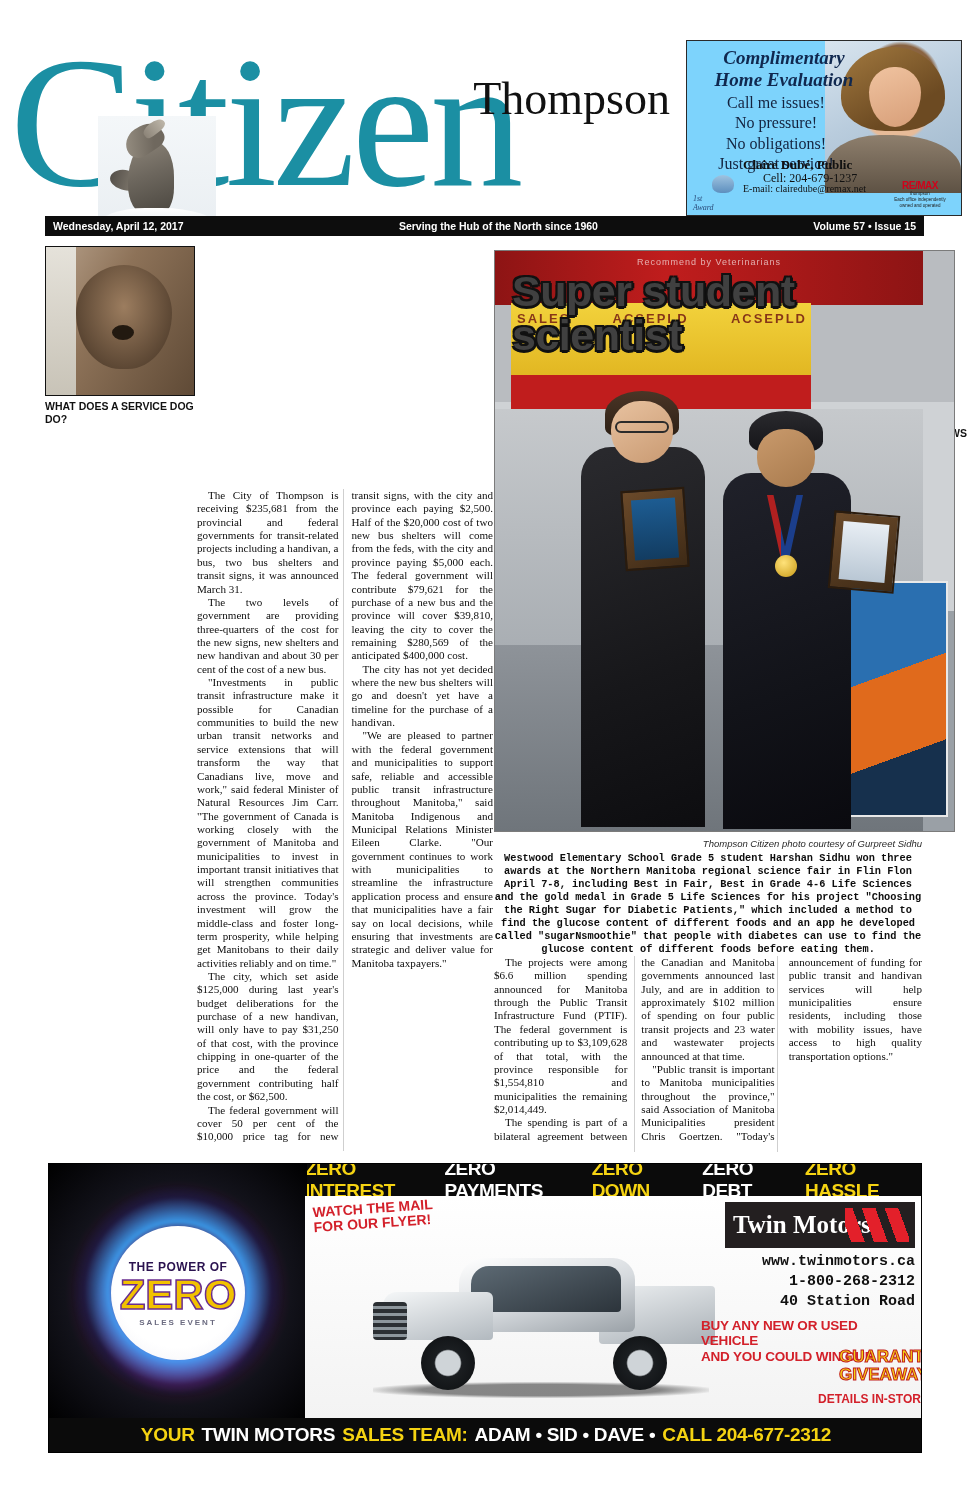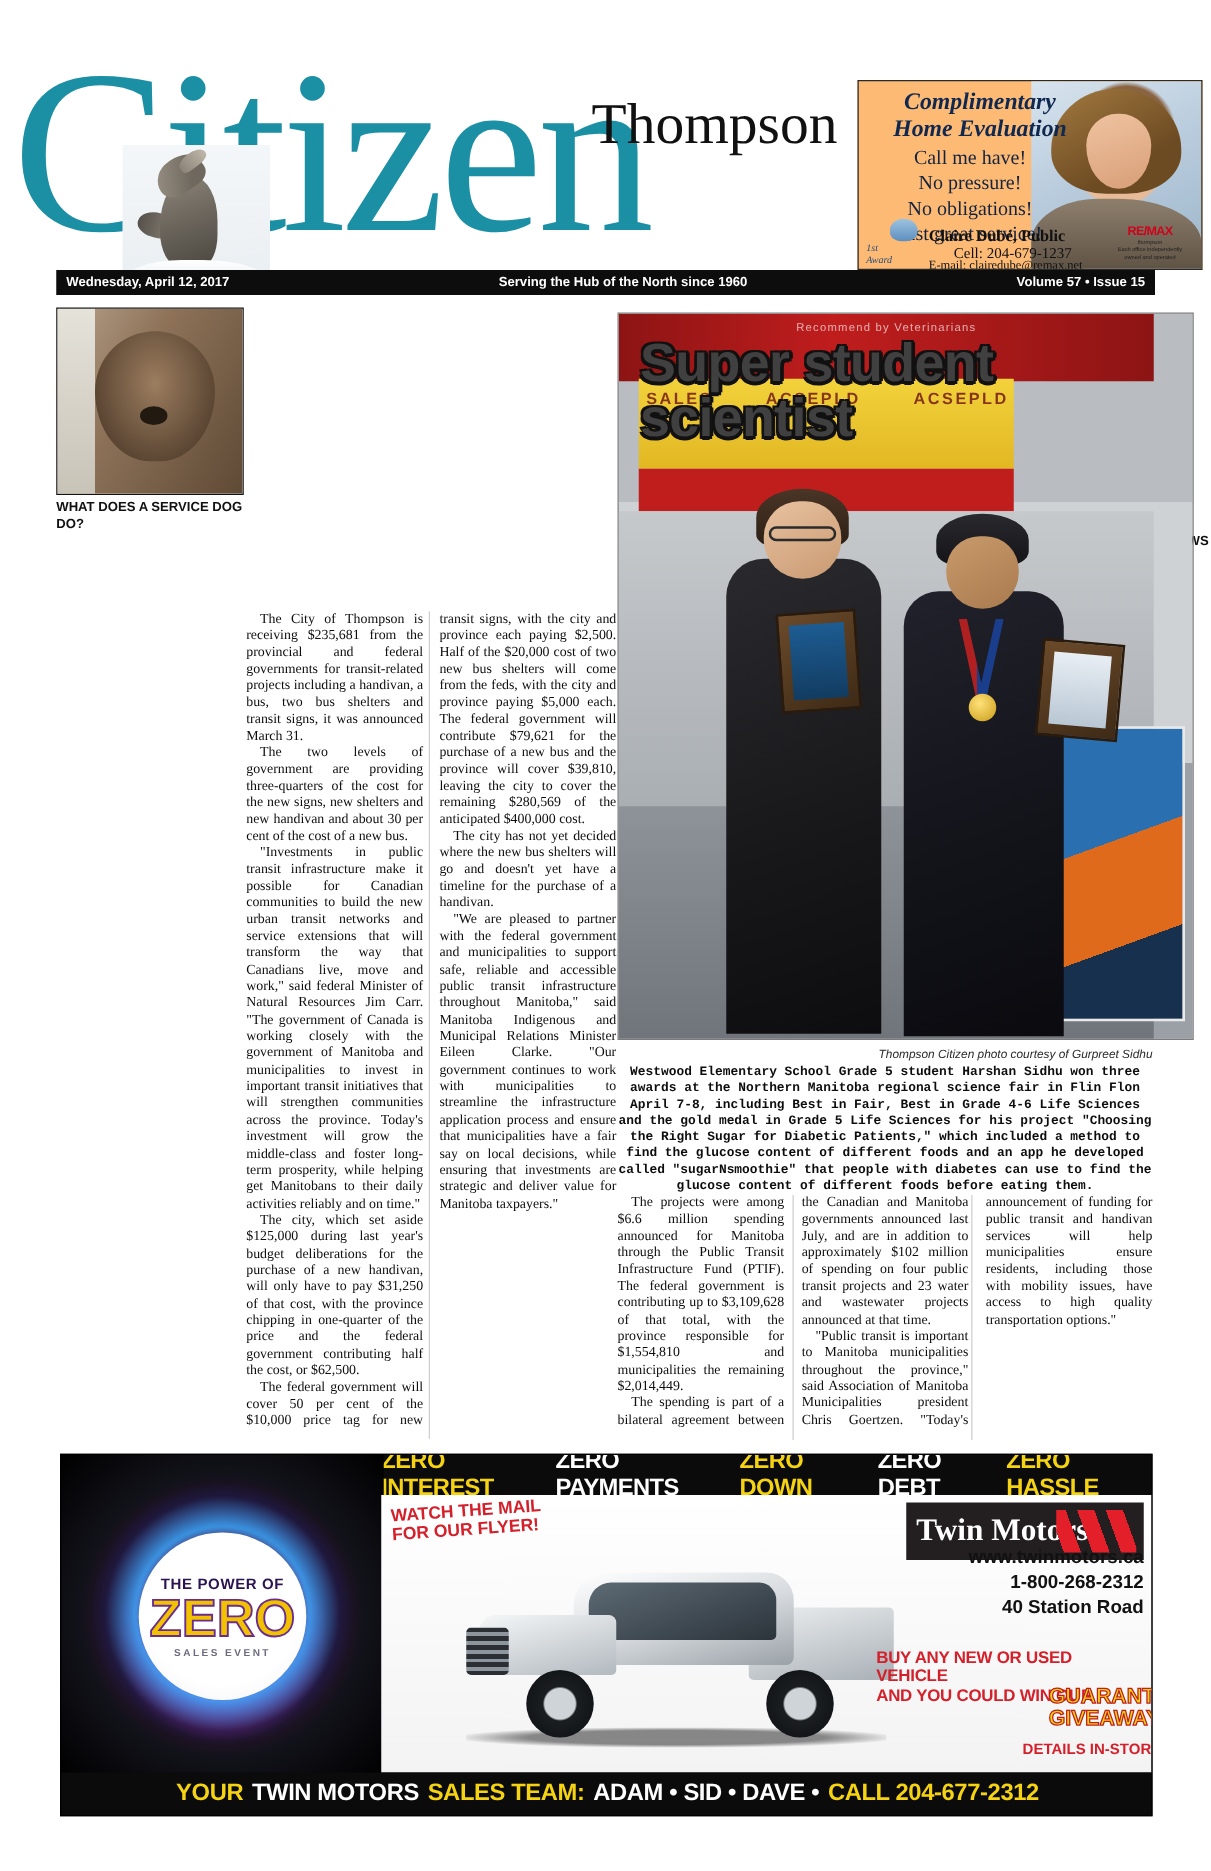--- a/index.html
+++ b/index.html
@@ -57,22 +57,22 @@
     transform:rotate(16deg);
   }
   .wolf .snowpatch {
     position:absolute; left:0; bottom:0; width:118px; height:26px;
     background:linear-gradient(#ffffff,#dde6ec);
     border-radius:40% 46% 0 0 / 70% 70% 0 0;
   }
 
   
   .mast-ad {
-    position:absolute; left:686px; top:64px; width:276px; height:152px;
-    border:1px solid #2a2a2a; background:#fdba74; overflow:hidden;
+    position:absolute; left:686px; top:40px; width:276px; height:176px;
+    border:1px solid #2a2a2a; background:#7dd3fc; overflow:hidden;
   }
   .mast-ad .photo {
     position:absolute; right:0; top:0; width:136px; height:152px;
     background:
       radial-gradient(circle at 52% 42%, #e7bb98 0 30%, rgba(231,187,152,0) 33%),
       radial-gradient(circle at 56% 26%, #8a6442 0 26%, rgba(138,100,66,0) 29%),
       linear-gradient(155deg,#d8e4ee 0%, #b9ccdd 45%, #9db6cb 100%);
   }
   .mast-ad .photo .hair {
     position:absolute; left:16px; top:6px; width:104px; height:84px;
@@ -429,22 +429,22 @@
   .bigad .tm-word {
     font-family:"Liberation Serif", serif; font-weight:700; font-size:25px; color:#fff;
   }
   .bigad .tm-slash {
     position:absolute; right:6px; top:6px; width:64px; height:34px;
     background:
       linear-gradient(70deg, transparent 0 8%, #e3202a 8% 26%, transparent 26% 38%,
                       #e3202a 38% 56%, transparent 56% 68%, #e3202a 68% 86%, transparent 86%);
   }
   .bigad .tm-lines {
-    position:absolute; left:418px; top:40px; width:192px; text-align:right;
-    font-family:Liberation Sans, sans-serif; font-weight:700; font-size:15px;
+    position:absolute; left:418px; top:56px; width:192px; text-align:right;
+    font-family:Liberation Mono, monospace; font-weight:700; font-size:15px;
     line-height:1.33; color:#111;
   }
   .bigad .buy-lines {
     position:absolute; left:396px; top:122px; width:214px;
     font-family:"Liberation Sans", sans-serif; font-weight:700; font-size:13.5px;
     line-height:1.14; color:#d3202a; letter-spacing:-0.2px;
   }
   .bigad .amount {
     position:absolute; left:376px; top:150px;
     font-family:"Liberation Sans", sans-serif; font-weight:700; font-size:52px;
@@ -490,21 +490,21 @@
       <div class="photo">
         <div class="hair"></div>
         <div class="face"></div>
         <div class="fur"></div>
       </div>
       <div class="ad-head">
         <div>Complimentary</div>
         <div>Home Evaluation</div>
       </div>
       <div class="ad-lines">
-        <div>Call me have!</div>
+        <div>Call me issues!</div>
         <div>No pressure!</div>
         <div>No obligations!</div>
         <div>Just great service!</div>
       </div>
       <div class="ad-name">Claire Dubé, Public</div>
       <div class="ad-cell">Cell: 204-679-1237</div>
       <div class="ad-email">E-mail: clairedube@remax.net</div>
       <div class="remax">
         <div class="rm-word">RE/MAX</div>
         <div class="rm-sub">thompson</div>

